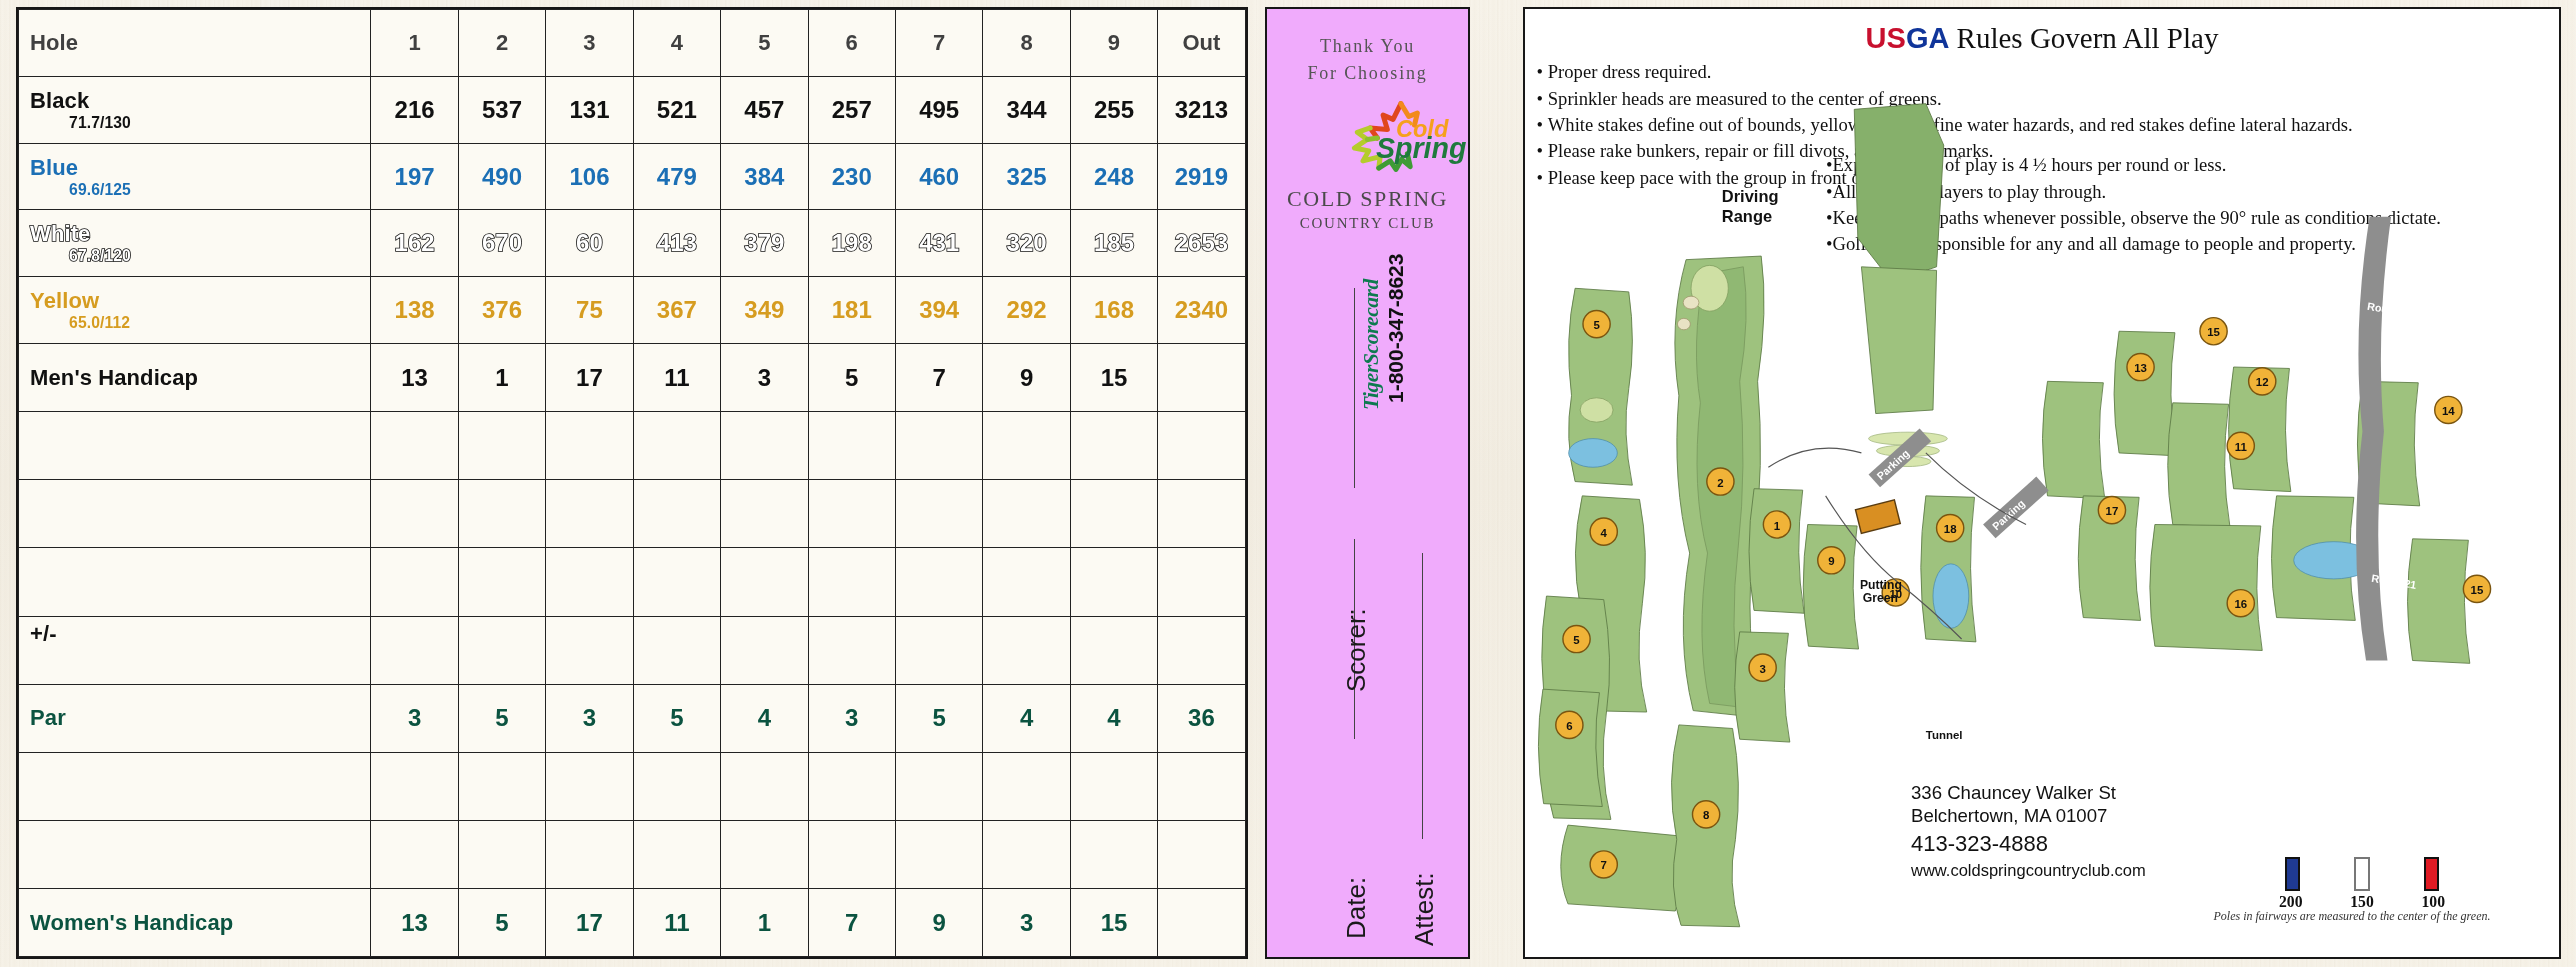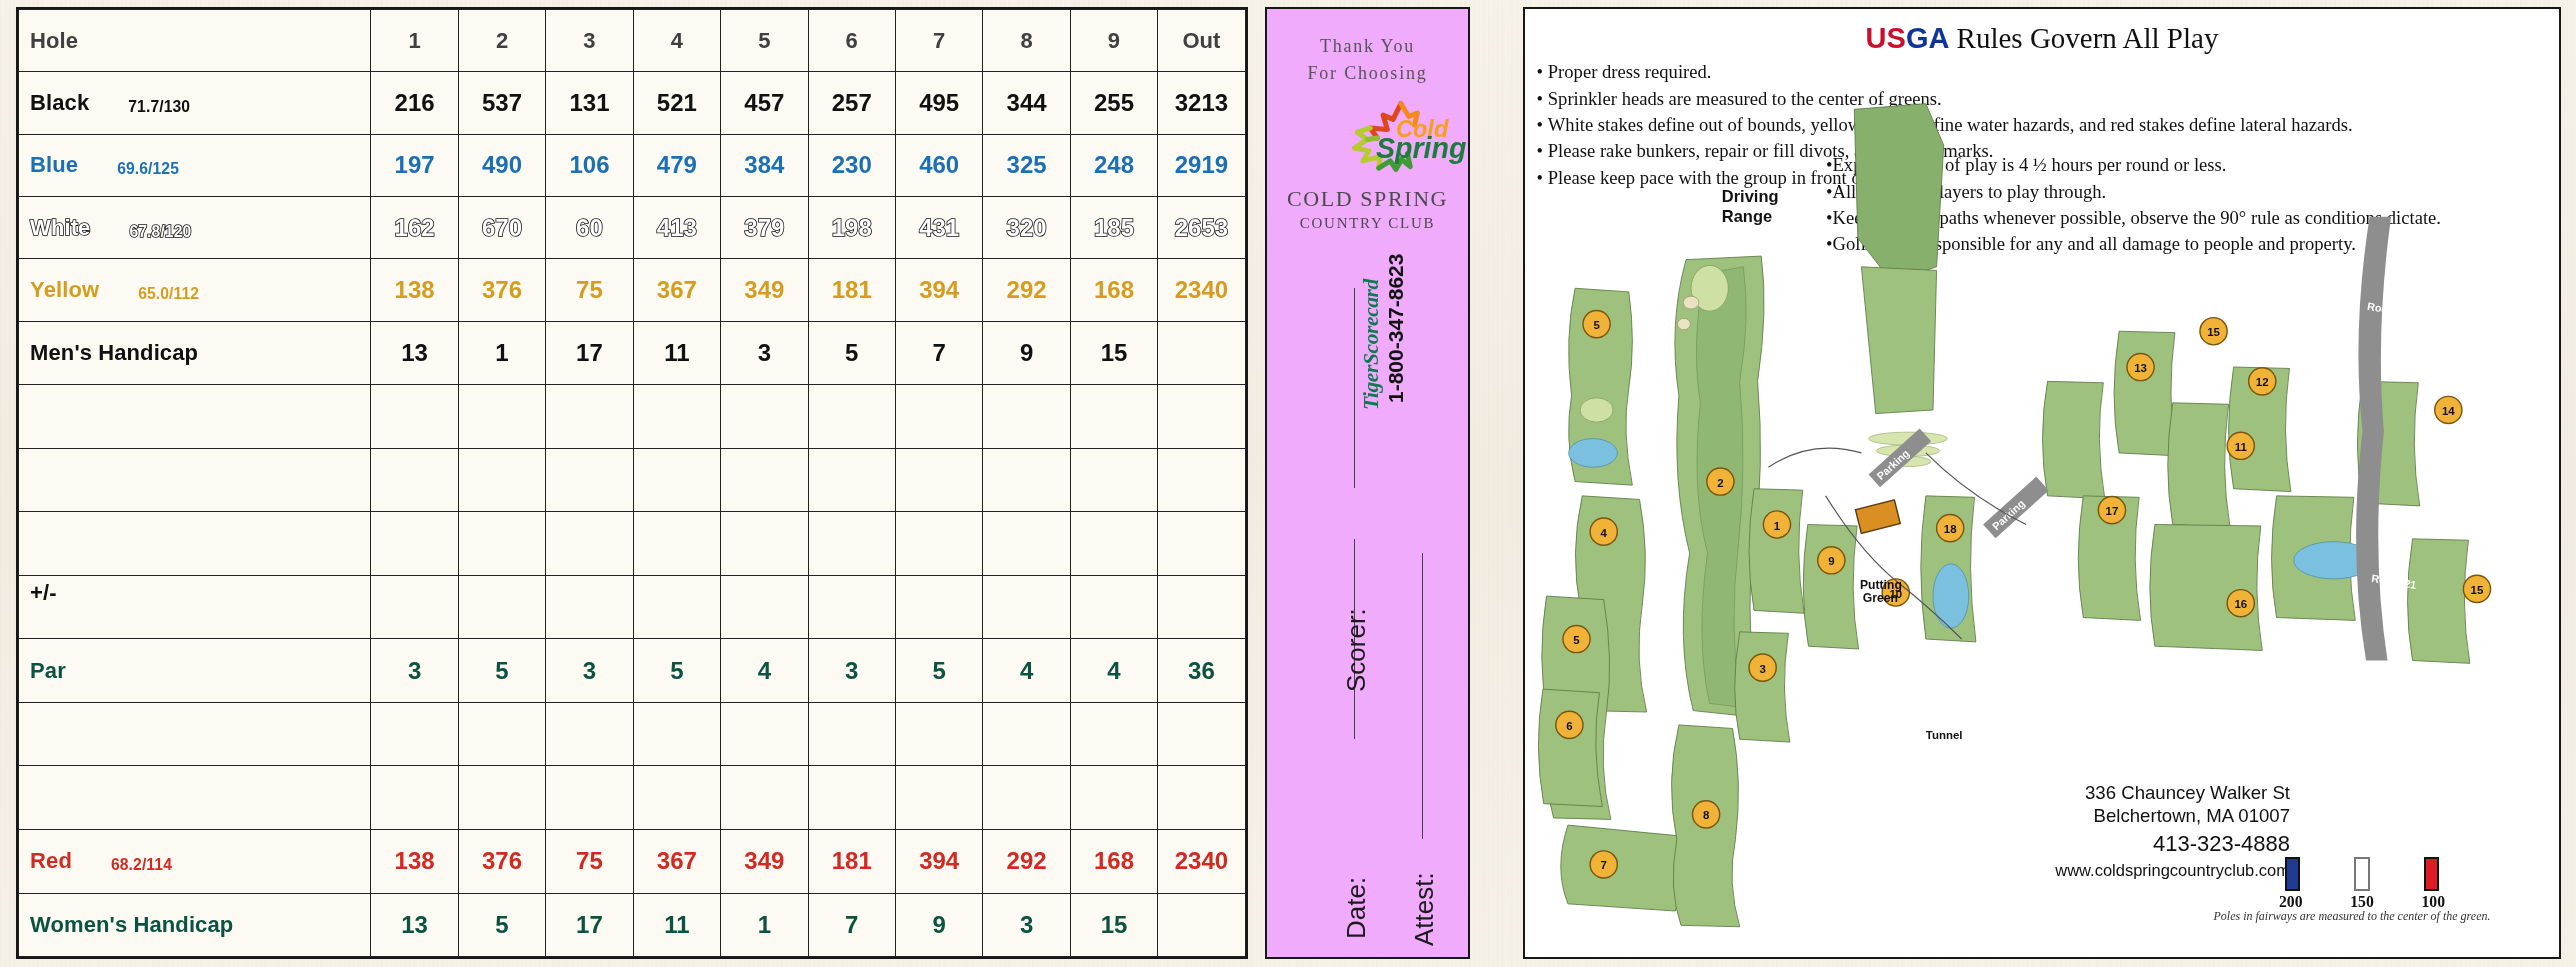--- a/index.html
+++ b/index.html
@@ -45,21 +45,21 @@
     vertical-align: middle;
     font-weight: bold;
     position: relative;
   }
   table.score td.label {
     text-align: left;
     padding-left: 11.4px;
   }
   .rowthick td { border-bottom: 2.9px solid #141414; }
 
-  .label-wrap { display: flex; align-items: flex-end; }
+  .label-wrap { display: flex; align-items: flex-start; flex-direction: column; }
   .tee-name { font-size: 22px; letter-spacing: 0.1px; }
   .tee-rating { font-size: 15.7px; margin-left: 39px; letter-spacing: 0.1px; }
 
   .c-orange  { color: #404040; }
   .c-black   { color: #111111; }
   .c-blue    { color: #1b6fb5; }
   .c-yellow  { color: #d69c20; }
   .c-red     { color: #d12a22; }
   .c-green   { color: #0b5340; }
   .c-white   {
@@ -138,21 +138,21 @@
   .rules-list .bullet-row { display: flex; align-items: flex-start; }
   .rules-list .dot { width: 11.4px; flex: none; }
   .rules-sub {
     position: absolute; top: 143px; left: 301px; width: 716px;
     font-family: "Liberation Serif", serif;
     font-size: 18.6px; color: #111; line-height: 1.42;
   }
 
   .addr {
     position: absolute; top: 773px; left: 386px; width: 379px;
-    text-align: right;
+    text-align: left;
     font-family: "Liberation Sans", sans-serif;
     color: #111;
   }
   .addr .a1 { font-size: 18.6px; line-height: 1.22; display: block; }
   .addr .a2 { font-size: 22px; line-height: 1.28; display: block; margin-top: 2.1px;}
   .addr .a3 { font-size: 16.5px; line-height: 1.25; display: block; margin-top: 2.1px;}
 
   .flag-legend { position: absolute; top: 848px; left: 744px; width: 186px; }
   .flag-legend .flags { display: flex; justify-content: space-between; align-items: flex-end; padding: 0 15.7px;}
   .flag { width: 15.7px; height: 34px; border: 2.1px solid #111; box-sizing: border-box; }
@@ -383,38 +383,20 @@
         <td></td>
           <td></td>
         <td></td>
           <td></td>
         <td></td>
           <td></td>
         <td></td>
           <td></td>
       </tr>
 
-      <tr class="rowthick" style="height:50px">
-        <td class="label">
-          <div class="label-wrap">
-            <span class="tee-name c-red">Red</span>
-            <span class="tee-rating c-red">68.2/114</span>
-          </div>
-        </td>
-        <td class="num c-red">138</td>
-        <td class="num c-red">376</td>
-        <td class="num c-red">75</td>
-        <td class="num c-red">367</td>
-        <td class="num c-red">349</td>
-        <td class="num c-red">181</td>
-        <td class="num c-red">394</td>
-        <td class="num c-red">292</td>
-        <td class="num c-red">168</td>
-        <td class="num c-red">2340</td>
-      </tr>
 
       <tr style="height:50px">
         <td class="label">
           <span class="tee-name c-green">Women's Handicap</span>
         </td>
         <td class="num c-green">13</td>
         <td class="num c-green">5</td>
         <td class="num c-green">17</td>
         <td class="num c-green">11</td>
         <td class="num c-green">1</td>

